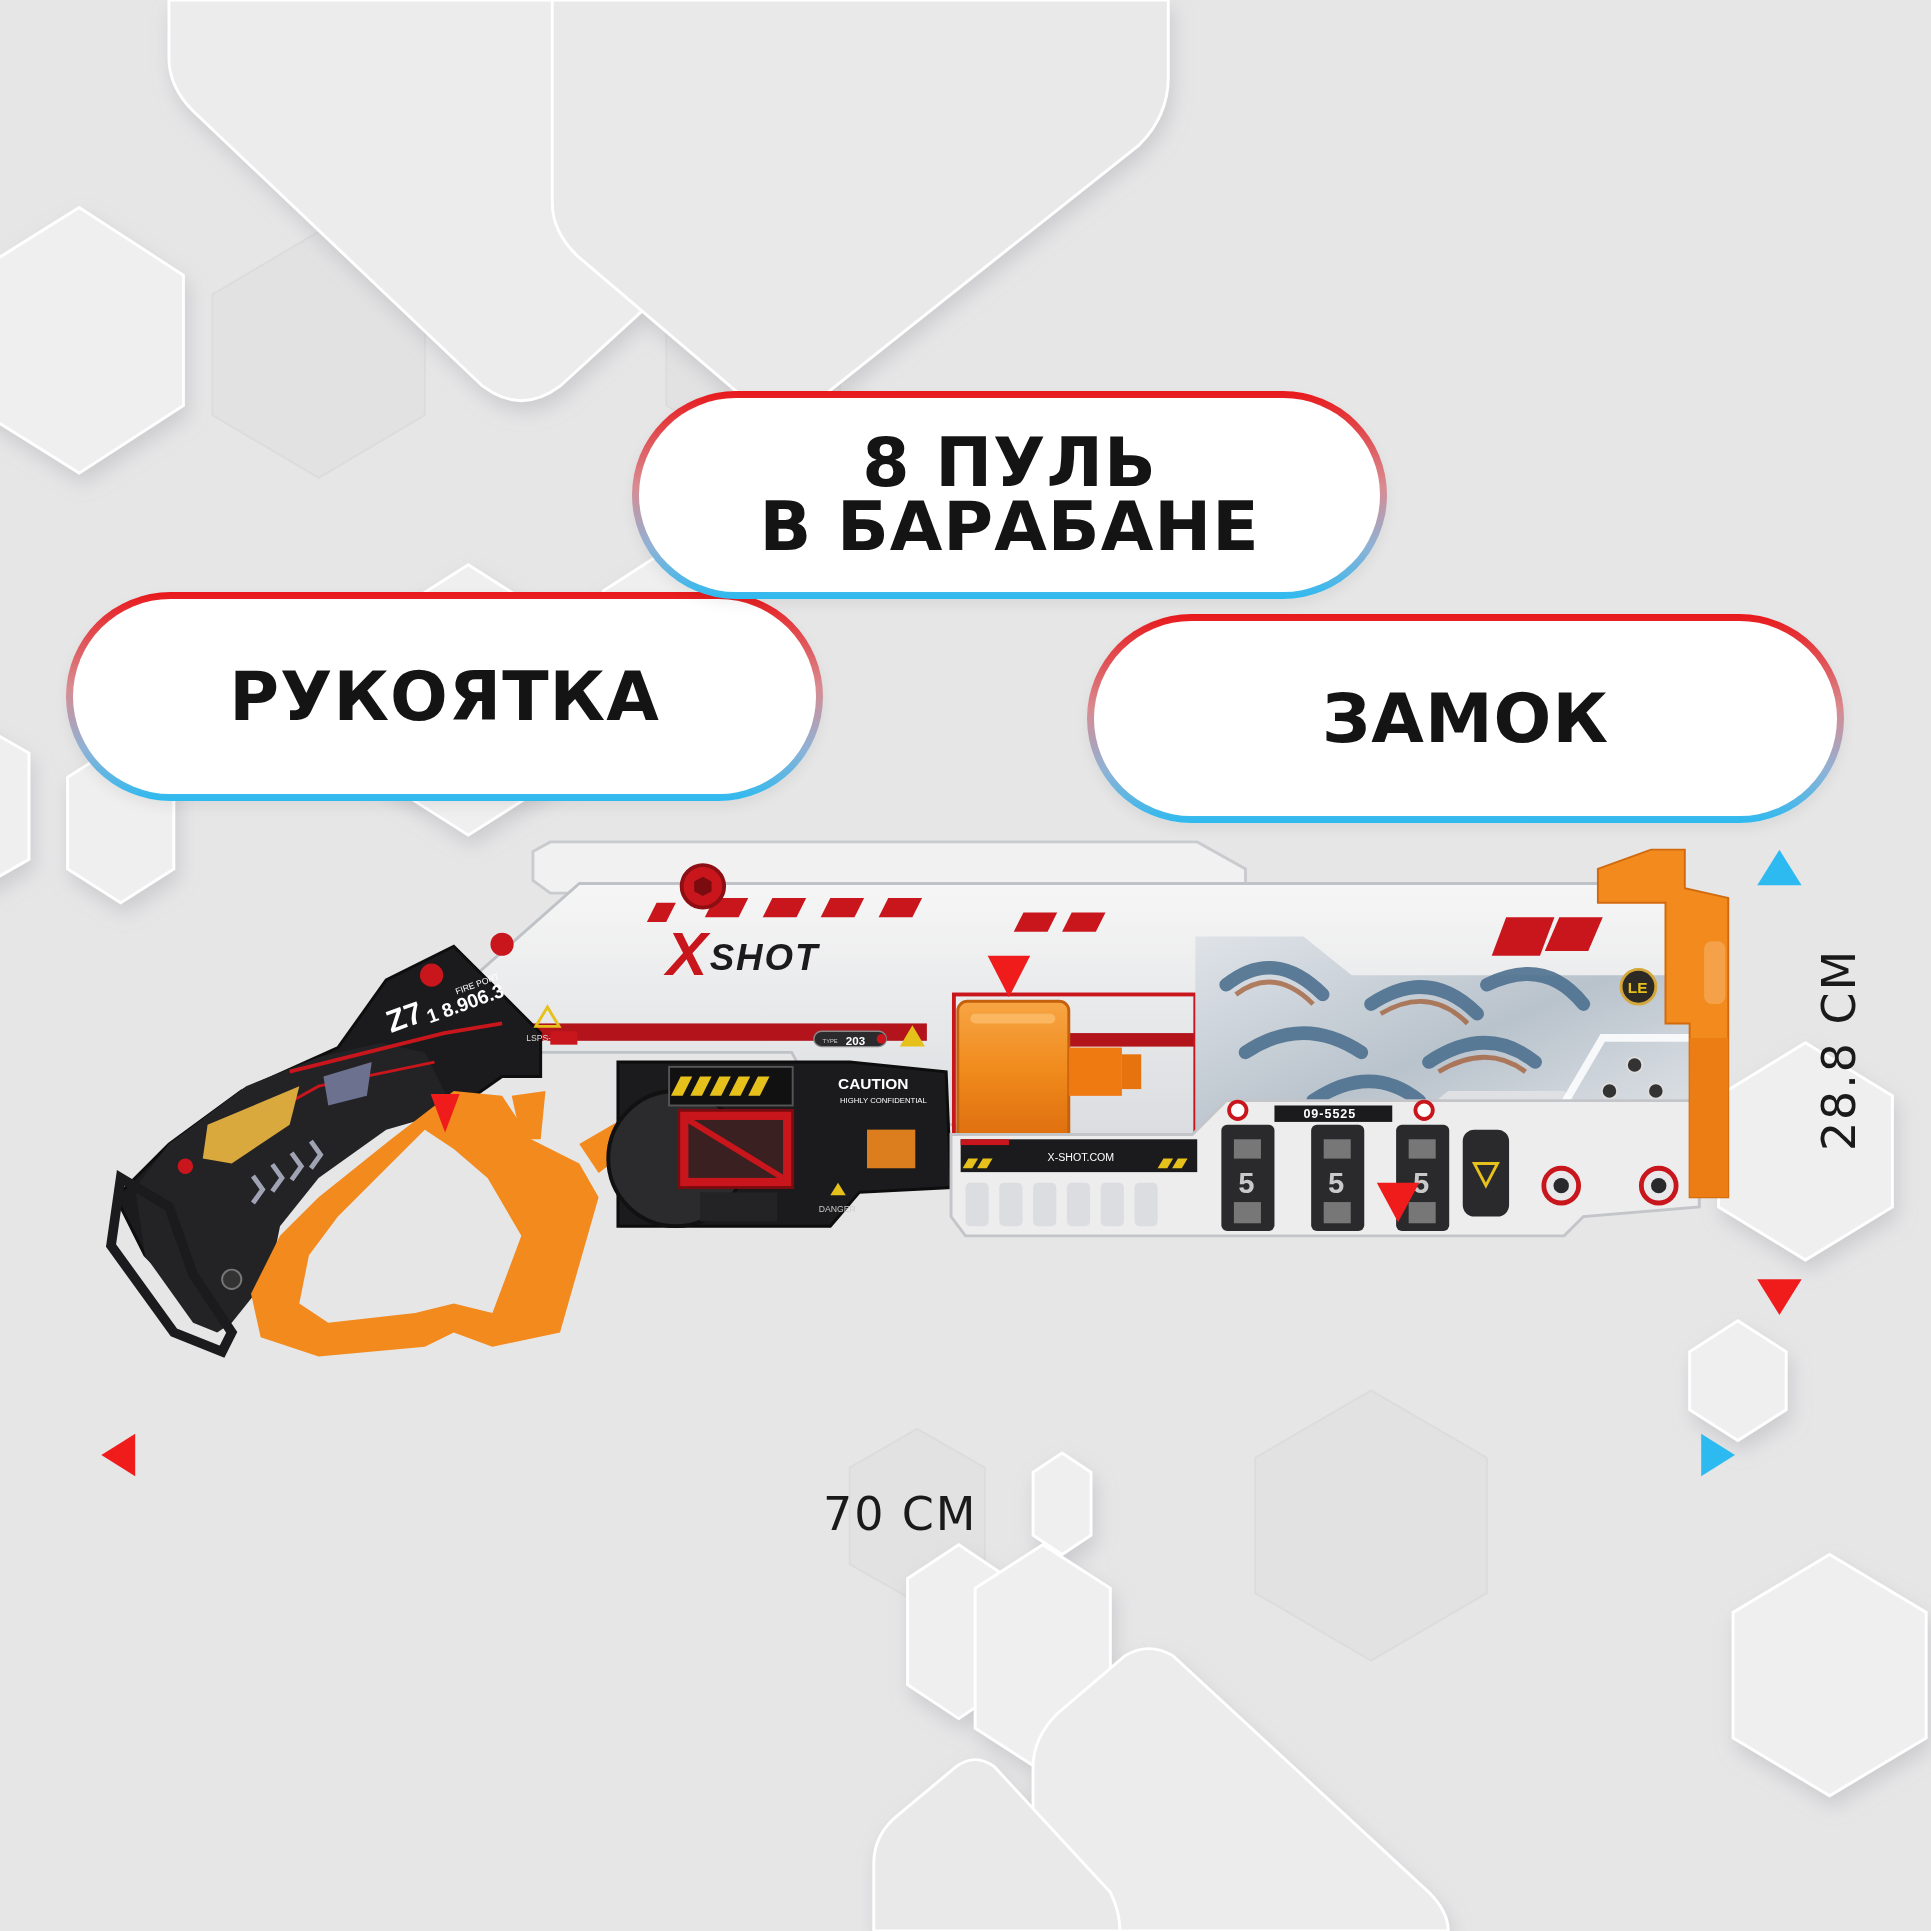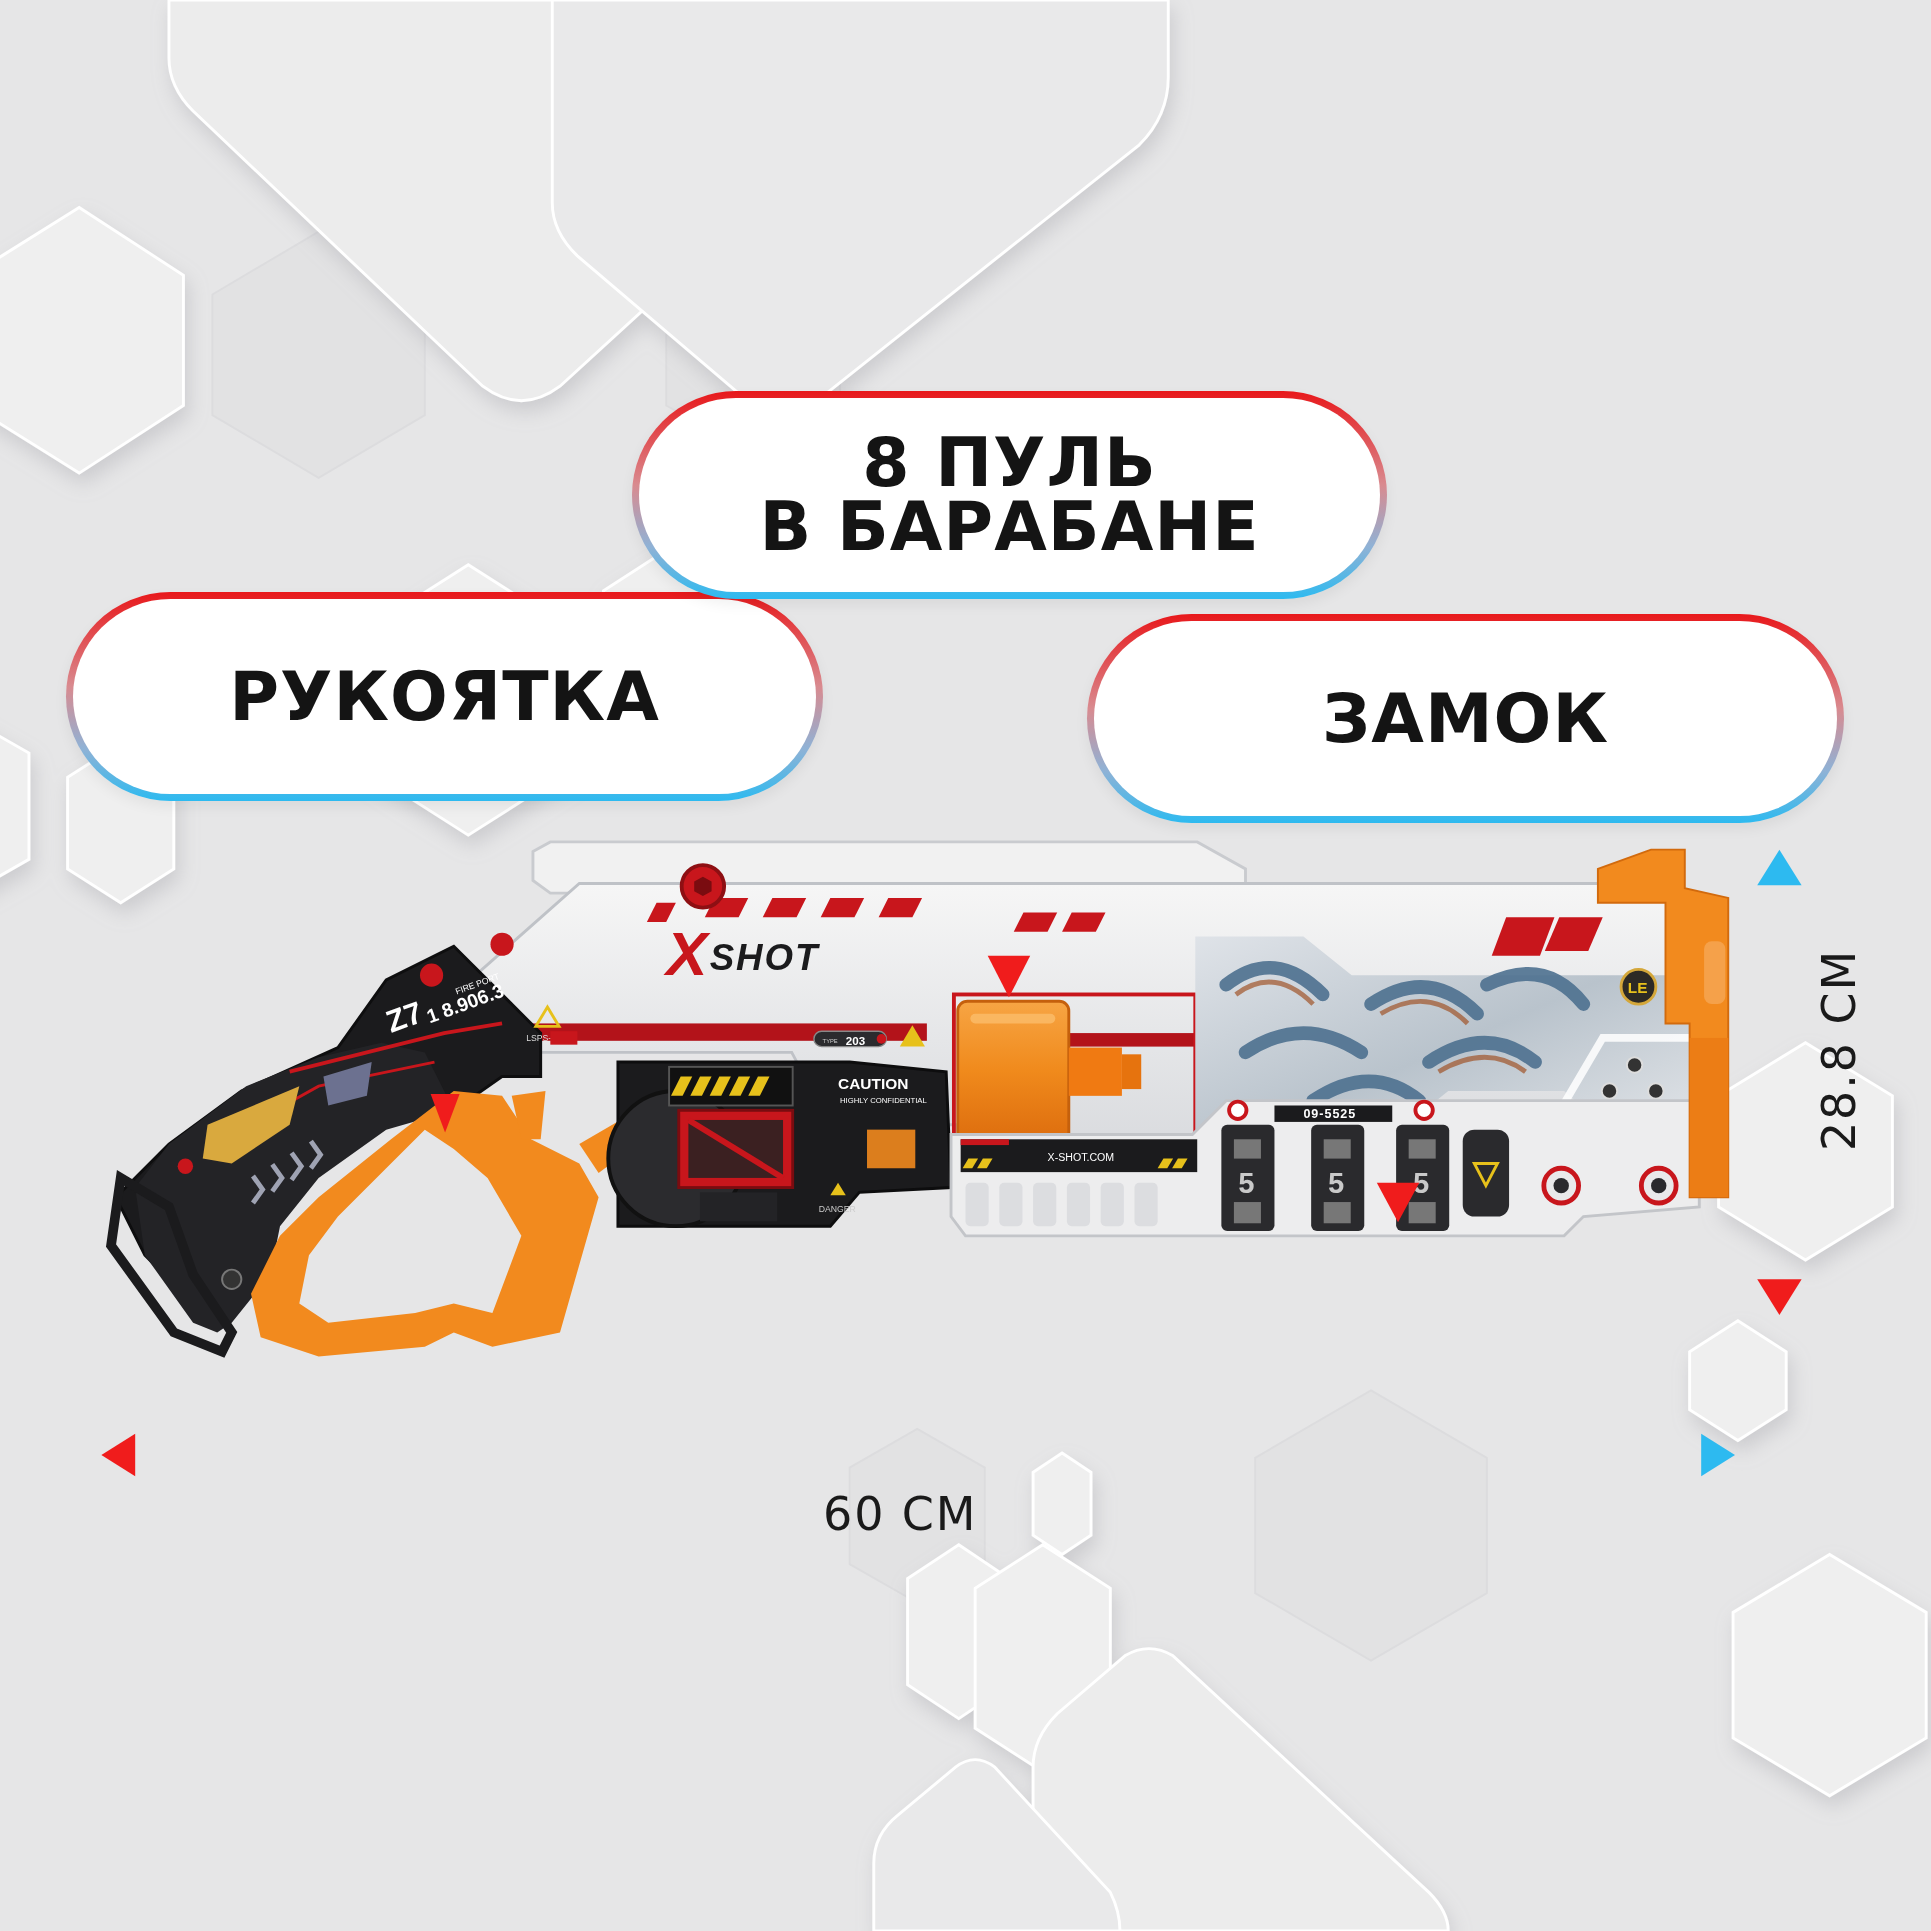--- a/index.html
+++ b/index.html
@@ -331,15 +331,15 @@
     <div class="pill-line">В БАРАБАНЕ</div>
   </div>
 </div>
 
 <div class="pill" style="left:1087px; top:614px; width:757px; height:209px;">
   <div class="pill-inner">
     <div class="pill-line">ЗАМОК</div>
   </div>
 </div>
 
-<div class="dim-label" id="dim-width-label">60 CM</div>
+<div class="dim-label" id="dim-width-label">70 CM</div>
 <div class="dim-label" id="dim-height-label">28.8 CM</div>
 
 
 </body></html>

